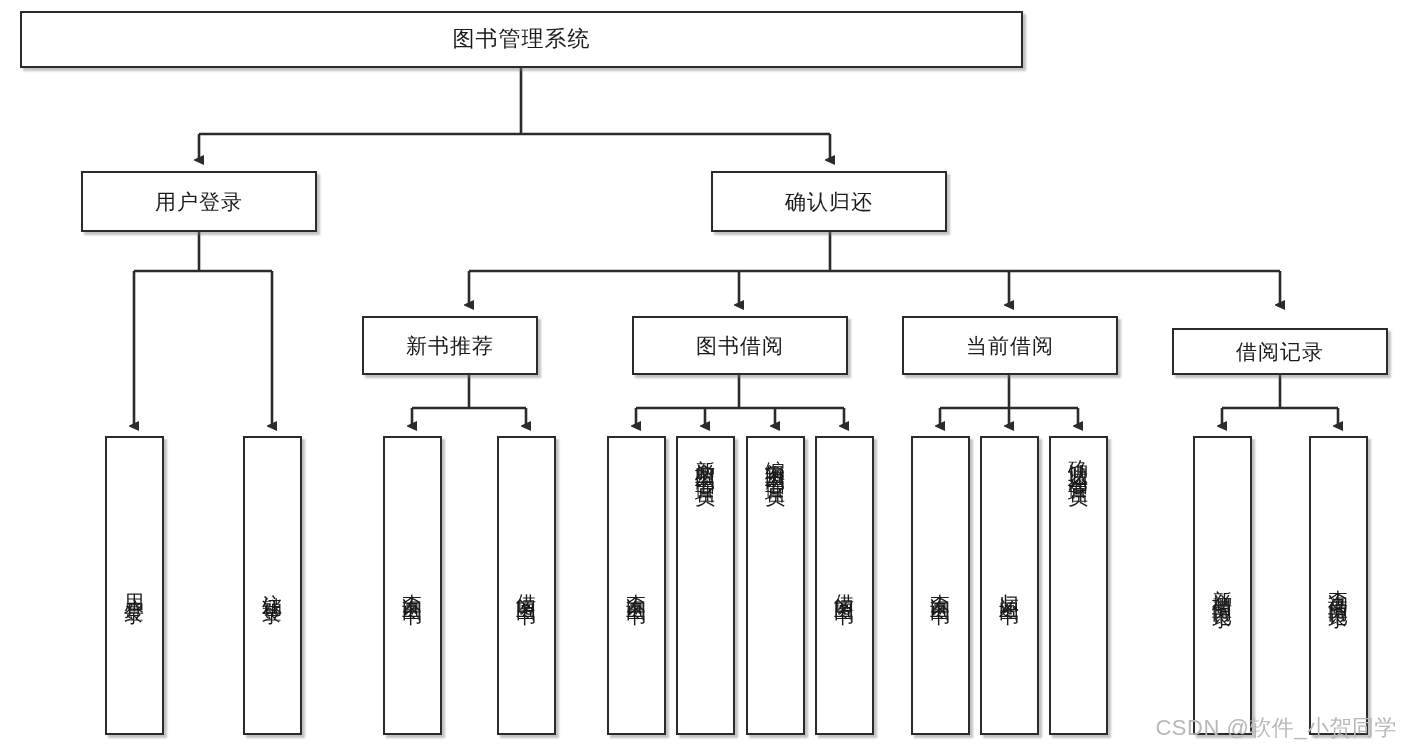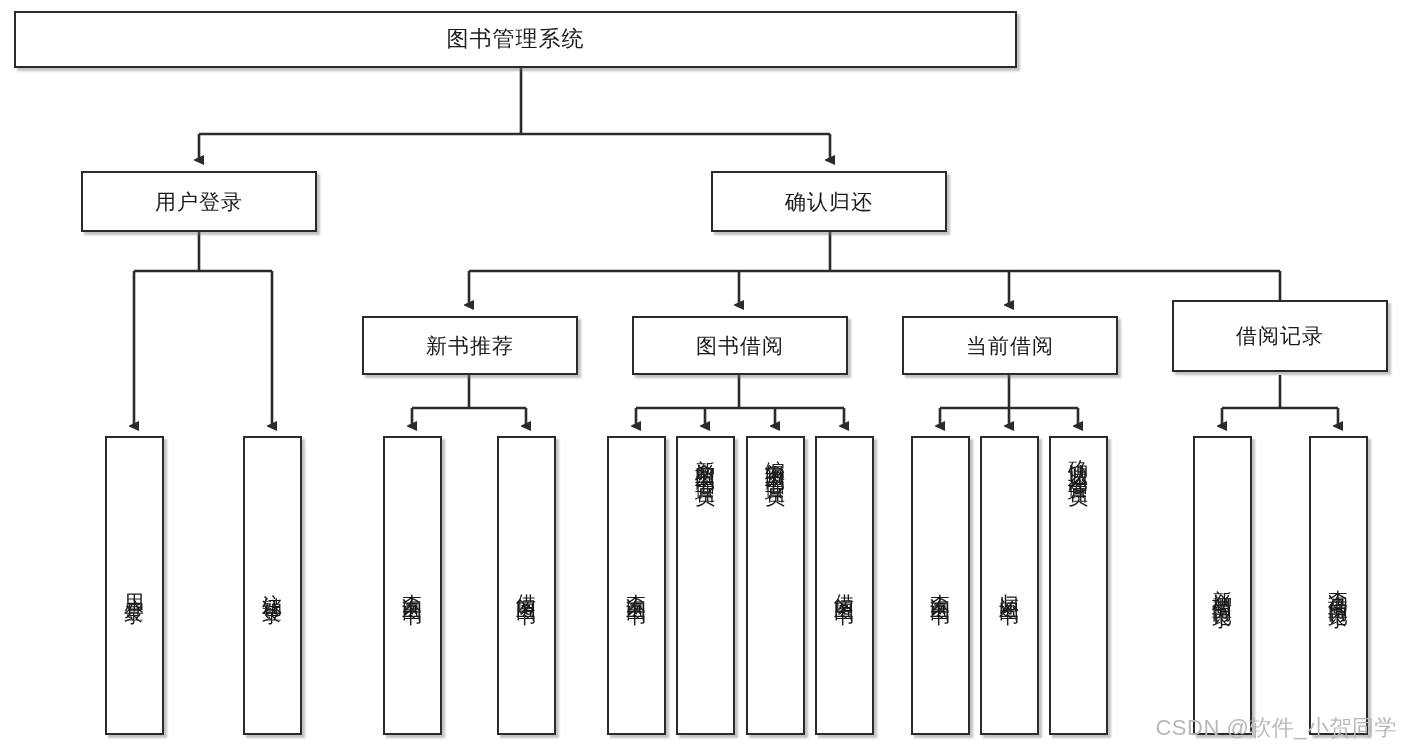--- a/index.html
+++ b/index.html
@@ -124,41 +124,41 @@
       <path d="M1009,408 L1009,426" marker-end="url(#arrow)"></path>
       <path d="M1078,408 L1078,426" marker-end="url(#arrow)"></path>
 
       <path d="M1280,375 L1280,408"></path>
       <path d="M1222,408 L1338,408"></path>
       <path d="M1222,408 L1222,426" marker-end="url(#arrow)"></path>
       <path d="M1338,408 L1338,426" marker-end="url(#arrow)"></path>
     </g>
   </svg>
 
-  <div class="node level-1" style="left:14px; top:11px; width:1003px; height:57px;">
+  <div class="node level-1" style="left:20px; top:11px; width:1003px; height:57px;">
     <span class="node-label">图书管理系统</span>
   </div>
 
   <div class="node level-2" style="left:81px; top:171px; width:236px; height:61px;">
     <span class="node-label">用户登录</span>
   </div>
   <div class="node level-2" style="left:711px; top:171px; width:236px; height:61px;">
     <span class="node-label">确认归还</span>
   </div>
 
-  <div class="node level-3" style="left:362px; top:316px; width:216px; height:59px;">
+  <div class="node level-3" style="left:362px; top:316px; width:176px; height:59px;">
     <span class="node-label">新书推荐</span>
   </div>
   <div class="node level-3" style="left:902px; top:316px; width:216px; height:59px;">
     <span class="node-label">当前借阅</span>
   </div>
   <div class="node level-3" style="left:632px; top:316px; width:216px; height:59px;">
     <span class="node-label">图书借阅</span>
   </div>
-  <div class="node level-3" style="left:1172px; top:300px; width:216px; height:72px;">
+  <div class="node level-3" style="left:1172px; top:328px; width:216px; height:47px;">
     <span class="node-label">借阅记录</span>
   </div>
 
   <div class="node leaf centered" style="left:105px; top:436px; width:59px; height:299px;">
     <span class="node-label">用户登录</span>
   </div>
   <div class="node leaf centered" style="left:243px; top:436px; width:59px; height:299px;">
     <span class="node-label">注销登录</span>
   </div>
 

